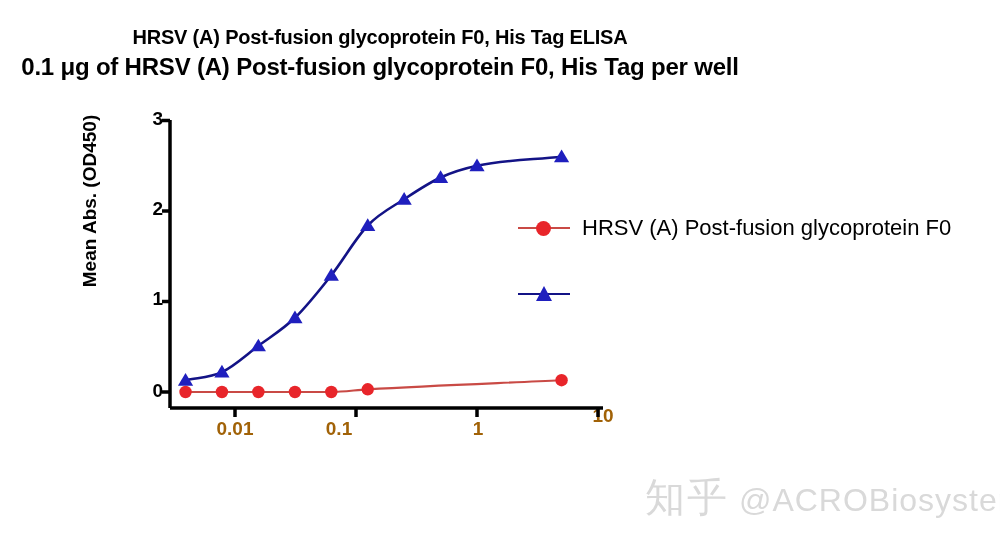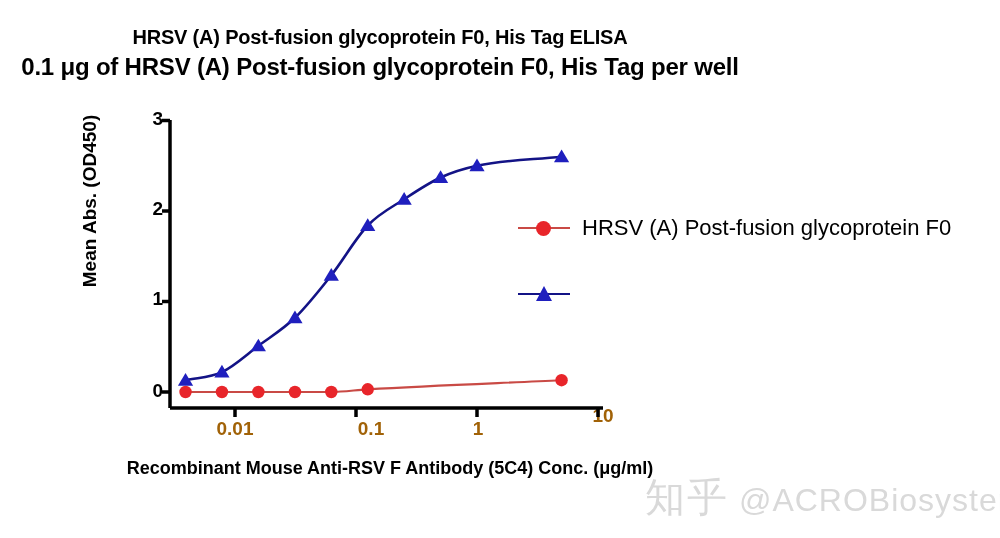--- a/index.html
+++ b/index.html
@@ -76,29 +76,28 @@
 <div id="root">
 
   <div class="title-block">
     <div class="title-line l1">HRSV (A) Post-fusion glycoprotein F0, His Tag ELISA</div>
     <div class="title-line l2">0.1 μg of HRSV (A) Post-fusion glycoprotein F0, His Tag per well</div>
   </div>
 
   <div class="plot-wrap">
 
     <div class="axis-ylabel">Mean Abs. (OD450)</div>
-    <div class="axis-xlabel">Recombinant Mouse Anti-RSV F Antibody (5C4) Conc. (μg/ml)</div>
 
     <div class="ytick-label" style="left:133px;top:108px;">3</div>
     <div class="ytick-label" style="left:133px;top:198px;">2</div>
     <div class="ytick-label" style="left:133px;top:288px;">1</div>
     <div class="ytick-label" style="left:133px;top:380px;">0</div>
 
     <div class="xtick-label" style="left:205px;top:418px;">0.01</div>
-    <div class="xtick-label" style="left:341px;top:418px;">0.1</div>
+    <div class="xtick-label" style="left:309px;top:418px;">0.1</div>
     <div class="xtick-label" style="left:448px;top:418px;">1</div>
     <div class="xtick-label" style="left:573px;top:405px;">10</div>
 
     <svg id="chart-svg" width="1000" height="538" viewBox="0 0 1000 538" style="position:absolute;left:0;top:0;">
       <g>
 
         <line x1="170" y1="120" x2="170" y2="408" stroke="#000" stroke-width="3.5"></line>
 
         <line x1="170" y1="408" x2="603" y2="408" stroke="#000" stroke-width="3.5"></line>
       </g>

